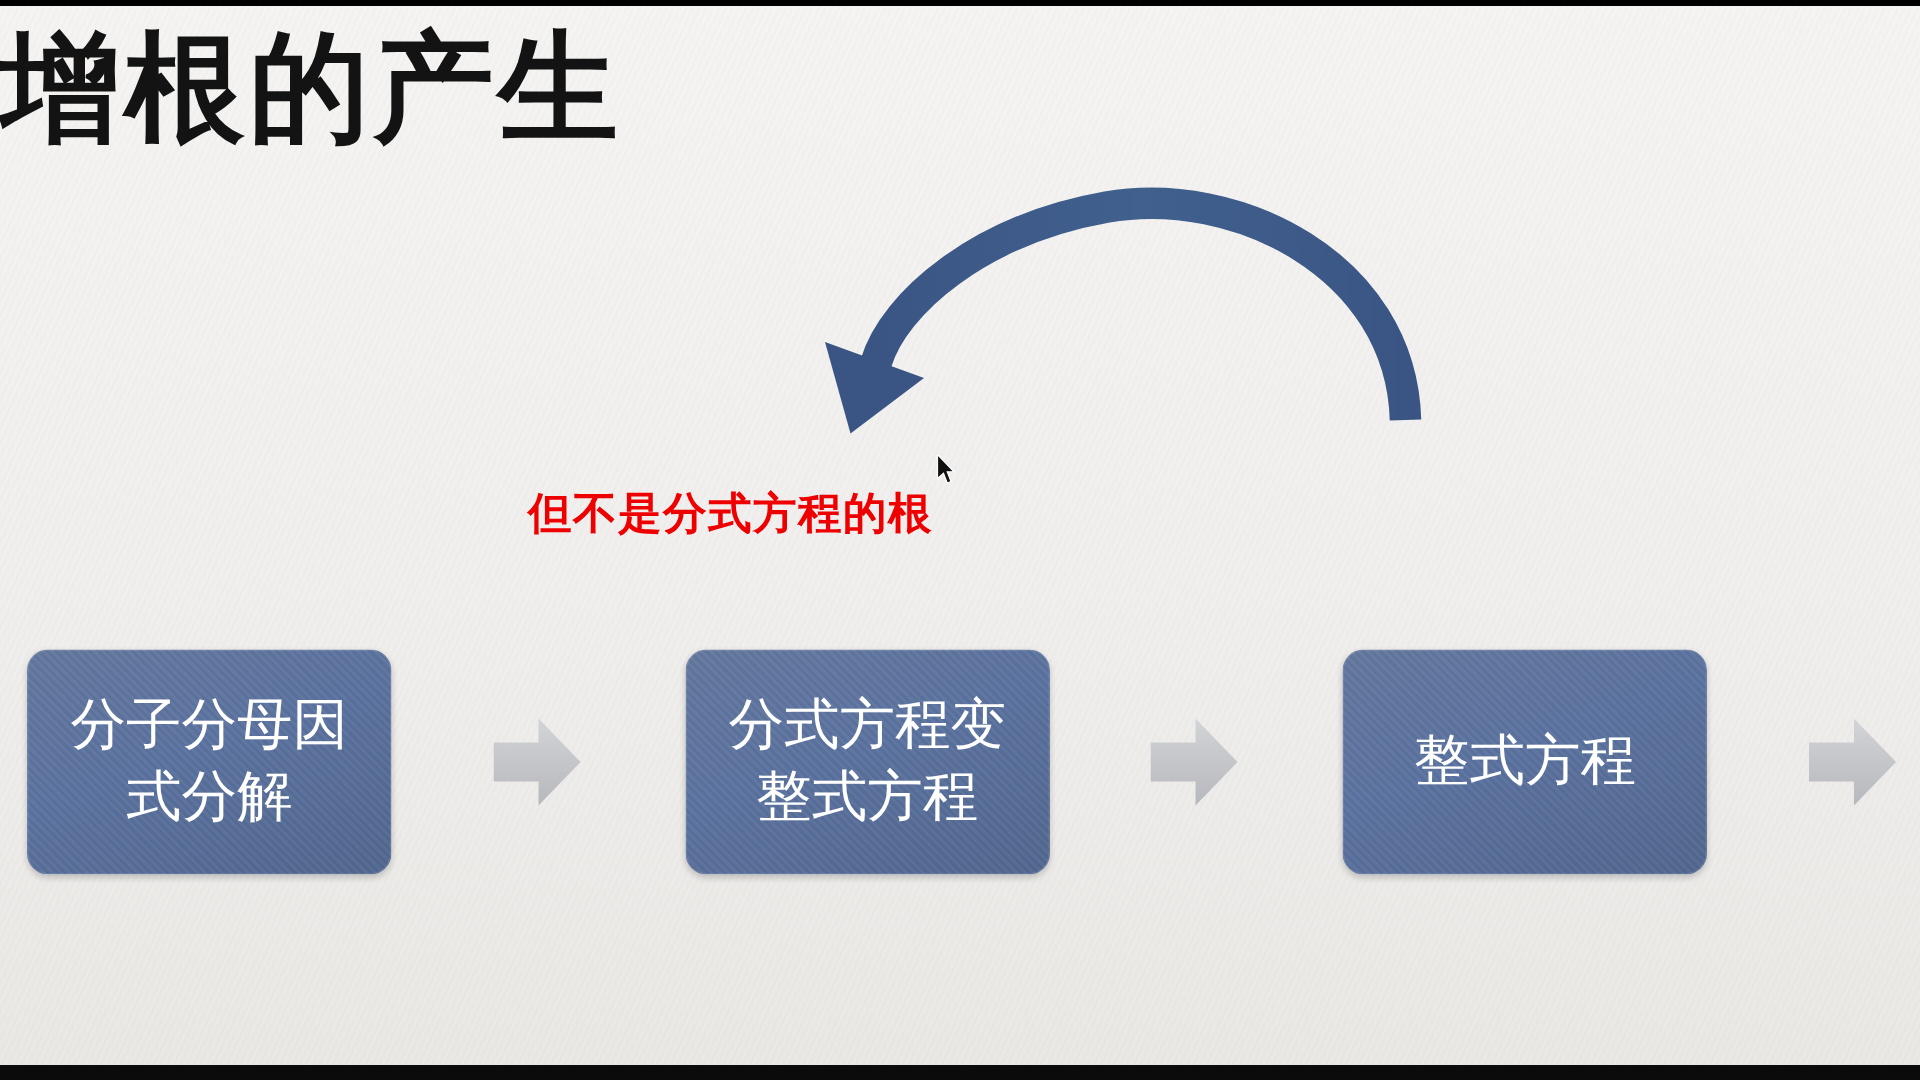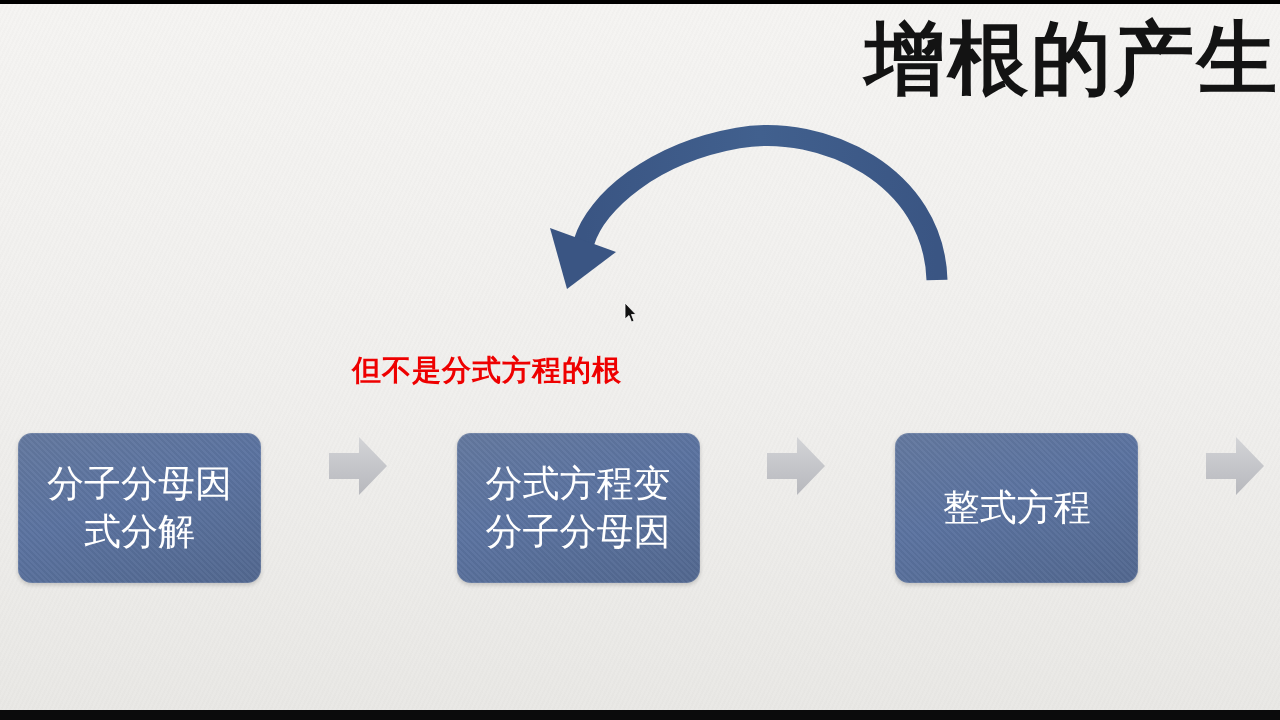--- a/index.html
+++ b/index.html
@@ -15,49 +15,48 @@
   }
   .bar { position: absolute; left: 0; width: 1280px; background: #000; }
   .bar.top { top: 0; height: 4px; }
   .bar.bottom { bottom: 0; height: 10px; background: #0b0b0c; }
 
   .title {
     position: absolute;
     top: 6px; left: 0;
     width: 1280px;
     margin: 0;
-    text-align: right;
+    text-align: left;
     font-size: 80px;
     font-weight: 800;
     letter-spacing: 3px;
     color: #131313;
   }
 
   .curve-svg { position: absolute; left: 535px; top: 118px; }
 
   .ann {
     position: absolute;
     top: 323px;
     font-size: 29px;
     font-weight: bold;
     color: #ee0000;
     white-space: nowrap;
     letter-spacing: 1px;
-    margin-top: 28px;
   }
   .ann.left  { left: 352px; }
   .ann.right { left: 843px; }
 
   .flow {
     position: absolute;
     left: 18px;
     top: 433px;
     width: 1248px;
     display: flex;
-    align-items: flex-start;
+    align-items: center;
     justify-content: space-between;
   }
   .box {
     width: 243px;
     height: 150px;
     border-radius: 14px;
     background:
       repeating-linear-gradient(45deg, rgba(255,255,255,0.03) 0 2px, rgba(0,0,0,0.03) 2px 4px),
       linear-gradient(160deg, #64799f 0%, #5b73a0 45%, #52678f 100%);
     box-shadow: inset 0 0 0 1px rgba(255,255,255,0.10), 0 2px 4px rgba(0,0,0,0.18);
@@ -110,21 +109,21 @@
         <linearGradient id="ag1" x1="0" y1="0" x2="0" y2="1">
           <stop offset="0" stop-color="#d3d4d7"></stop>
             <stop offset="1" stop-color="#b7b8bd"></stop>
         </linearGradient>
       </defs>
       <polygon points="0,20 30,20 30,4 58,33 30,62 30,46 0,46" fill="url(#ag1)"></polygon>
     </svg>
 
     <div class="box">
       <span>分式方程变
-分子分母因</span>
+整式方程</span>
     </div>
 
     <svg class="conn" width="60" height="66" viewBox="0 0 60 66" aria-hidden="true">
       <polygon points="0,20 30,20 30,4 58,33 30,62 30,46 0,46" fill="url(#ag1)"></polygon>
     </svg>
 
     <div class="box">
       <span>整式方程</span>
     </div>
 

